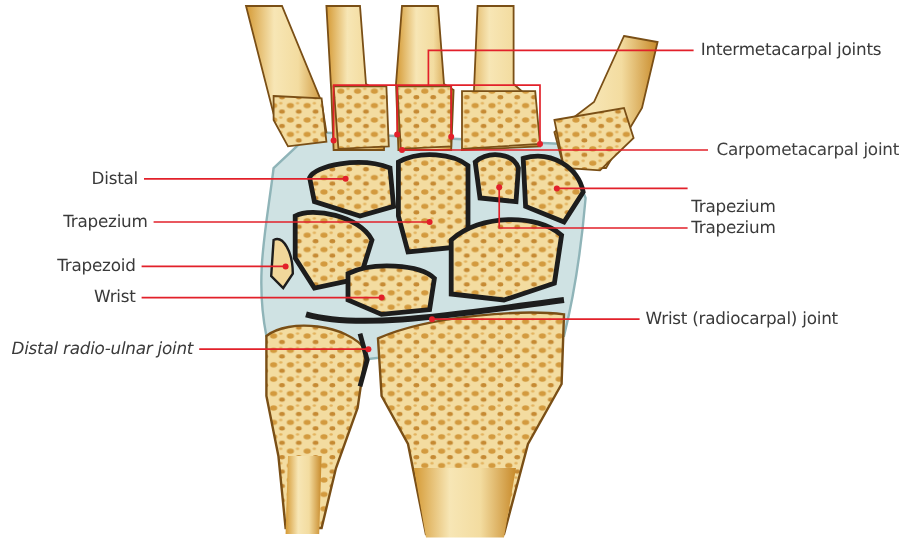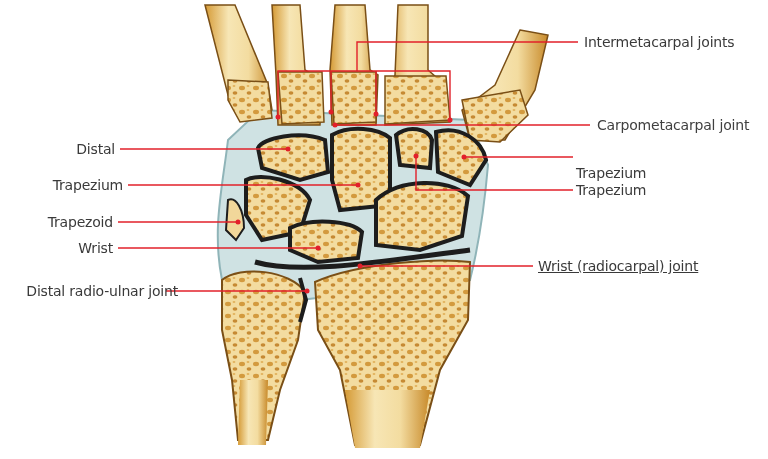--- a/index.html
+++ b/index.html
@@ -118,14 +118,14 @@
 </svg>
 
 <div class="label right" style="left:584px; top:34px;">Intermetacarpal joints</div>
 <div class="label right highlight" style="left:597px; top:117px;">Carpometacarpal joint</div>
 <div class="label right" style="left:576px; top:149px;margin-top:16px;">Trapezium</div>
 <div class="label right" style="left:576px; top:182px;">Trapezium</div>
 <div class="label left" style="left:0px; width:115px; top:141px;">Distal</div>
 <div class="label left" style="left:0px; width:123px; top:177px;">Trapezium</div>
 <div class="label left" style="left:0px; width:113px; top:214px;">Trapezoid</div>
 <div class="label left" style="left:0px; width:113px; top:240px;">Wrist</div>
-<div class="label right" style="left:538px; top:258px;text-decoration:underline;">Wrist (radiocarpal) joint</div>
-<div class="label left" style="left:17px; width:161px; top:283px;">Distal radio-ulnar joint</div>
+<div class="label right" style="left:538px; top:258px;">Wrist (radiocarpal) joint</div>
+<div class="label left" style="left:0px; width:161px; top:283px;font-style:italic;">Distal radio-ulnar joint</div>
 
 </body></html>

